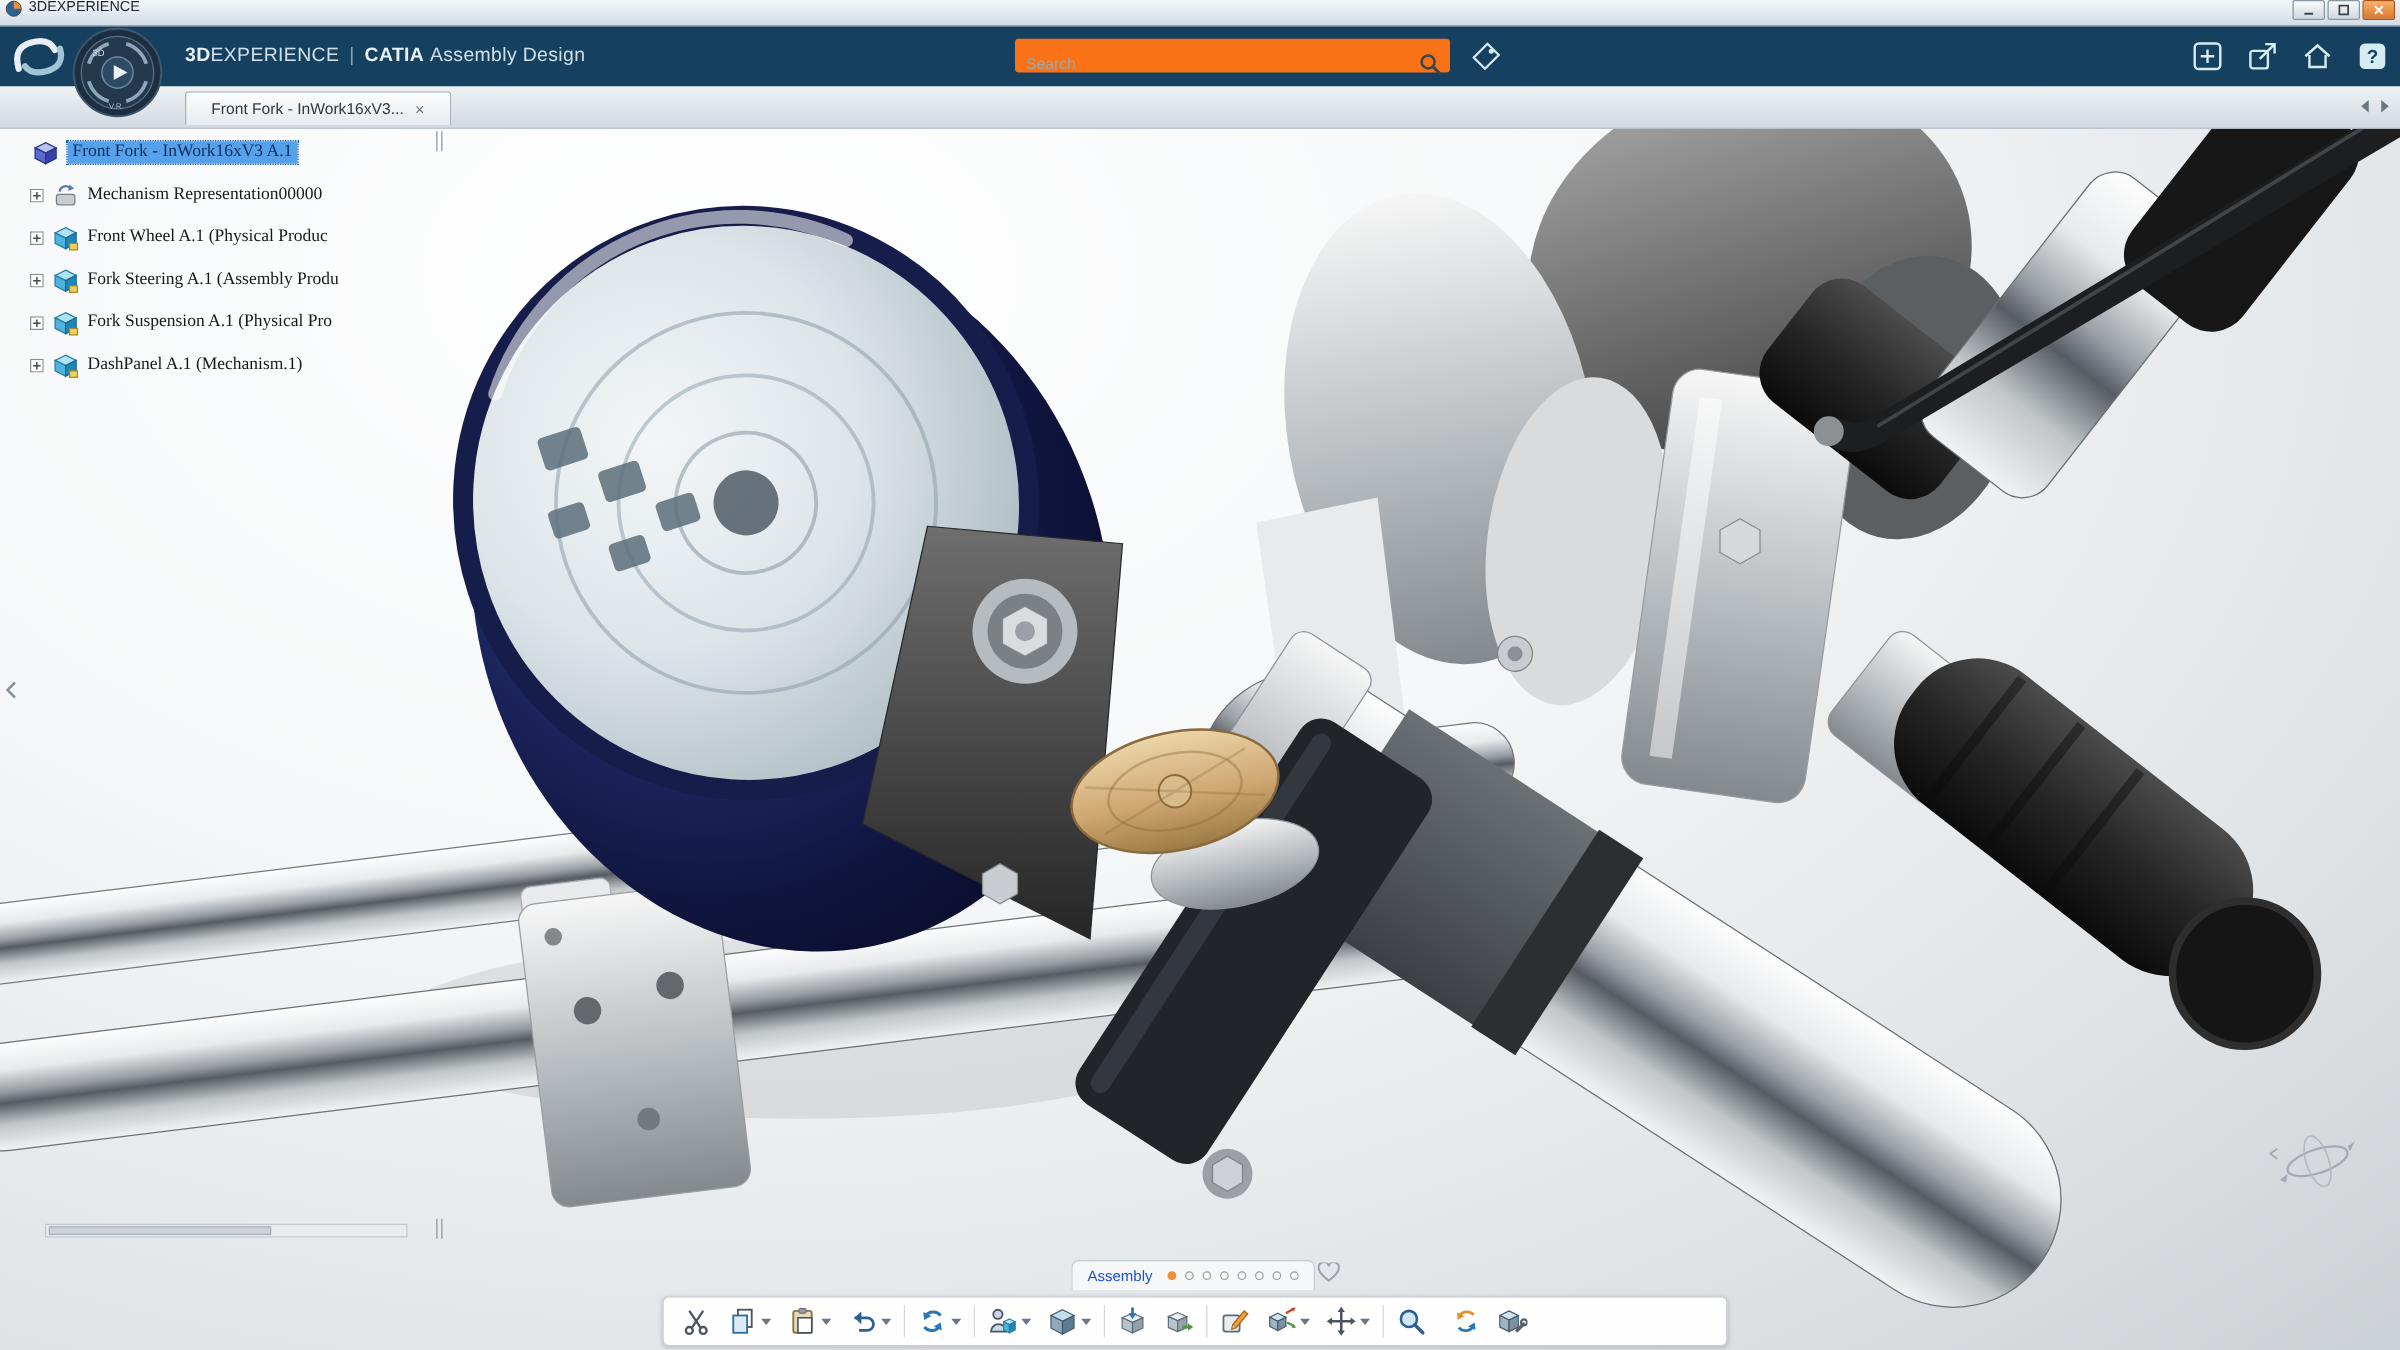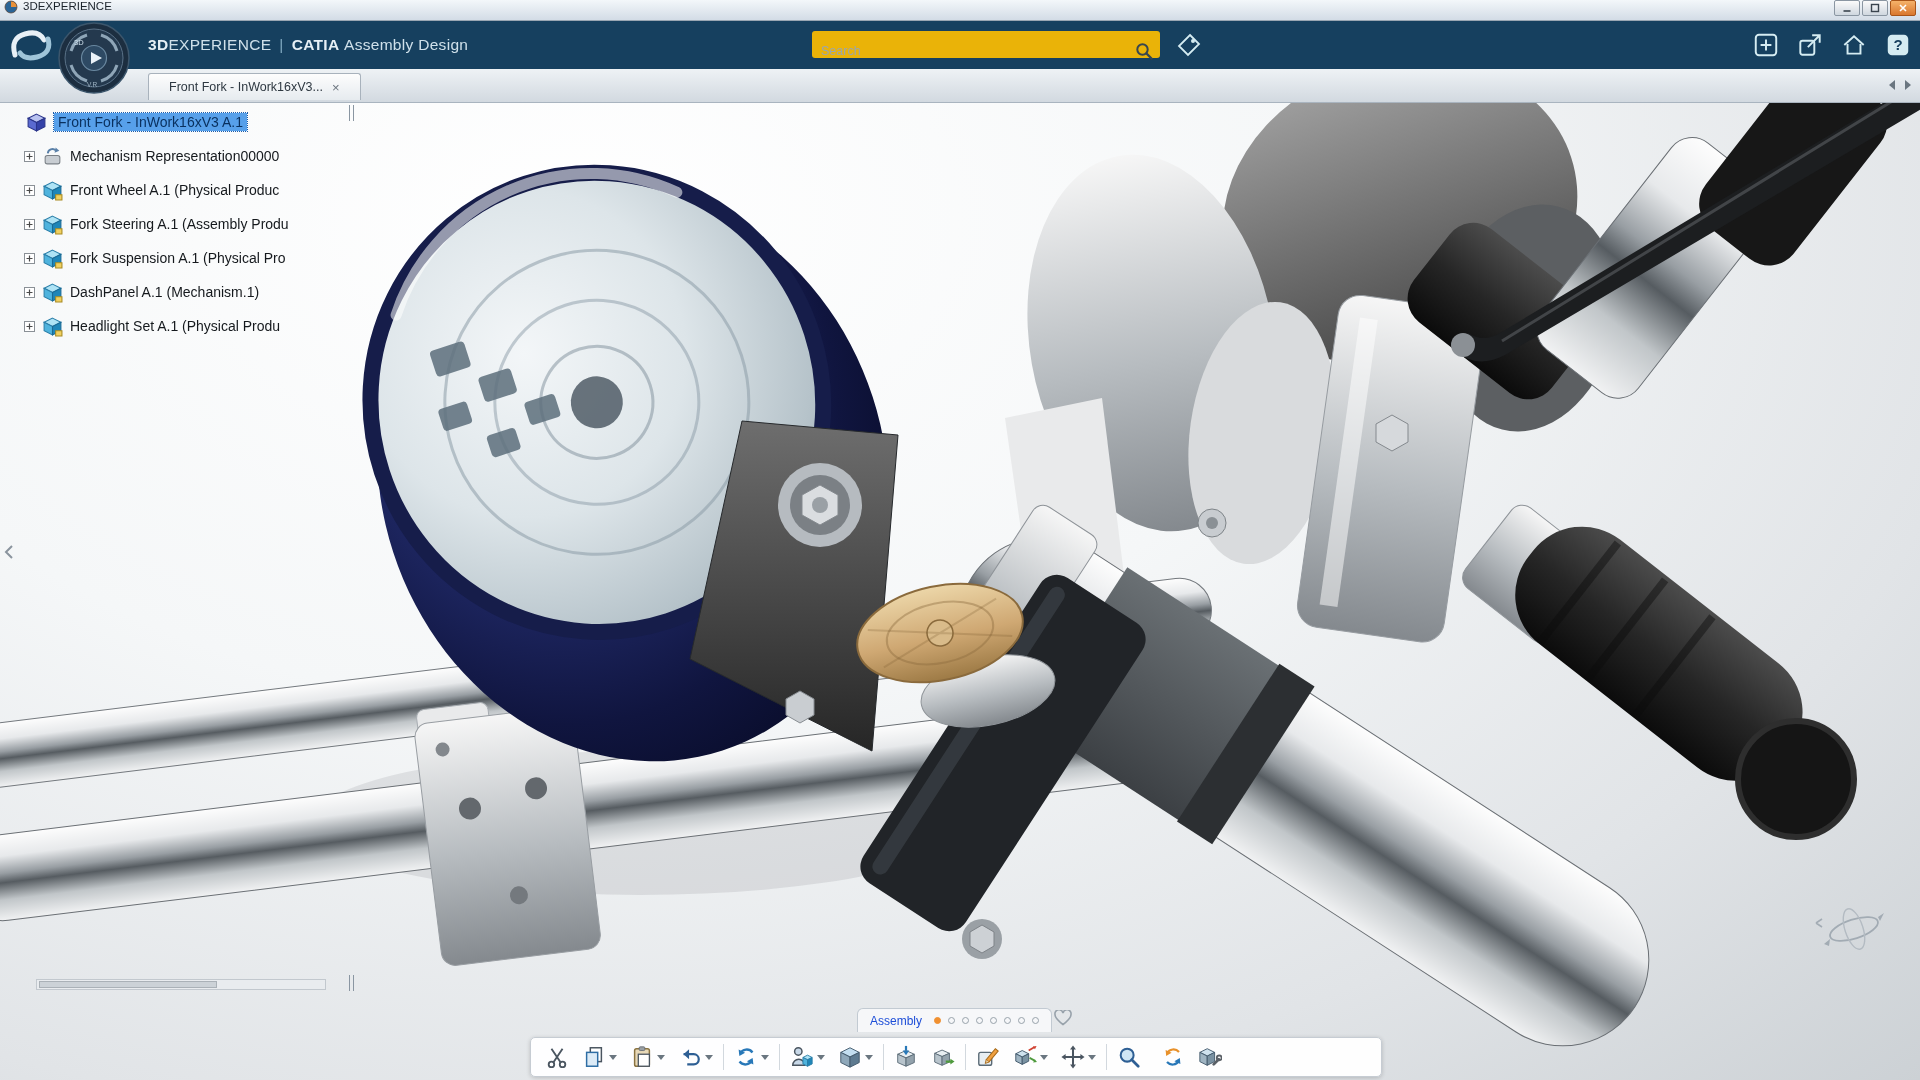--- a/index.html
+++ b/index.html
@@ -19,21 +19,21 @@
 
   
   .header { position:absolute; top:21px; left:0; width:1920px; height:48px; background:#16405f; z-index:20; }
   .logo { position:absolute; left:8px; top:7px; }
   .brand { position:absolute; left:148px; top:0; height:48px; display:flex; align-items:center;
     color:#e6f0f6; font-size:15.5px; letter-spacing:.3px; white-space:pre; }
   .brand b { font-weight:bold; }
   .brand .div { color:#7fa8c0; padding:0 8px; }
   .brand .rest { color:#cfe0ea; }
   .search-wrap { position:absolute; left:812px; top:10px; width:348px; height:27px;
-    background:#eab308; border-radius:3px; display:flex; align-items:center; padding:12px 6px 0 9px; }
+    background:#f97316; border-radius:3px; display:flex; align-items:center; padding:12px 6px 0 9px; }
   .search-wrap input { flex:1; border:none; outline:none; font-size:12.5px; color:#333;
     font-family:"Liberation Sans", sans-serif; background:transparent; }
   .search-wrap input::placeholder { color:#9aa6b0; }
   .tag-btn { position:absolute; left:1176px; top:11px; width:26px; height:26px; cursor:pointer; background:none; border:none; }
   .hdr-icons { position:absolute; right:8px; top:10px; display:flex; gap:16px; }
   .hbtn { width:28px; height:28px; background:none; border:none; cursor:pointer; }
 
   
   .compass { position:absolute; left:57px; top:21px; width:74px; height:74px; z-index:60; cursor:pointer; }
 
@@ -47,21 +47,21 @@
   .tab-nav { position:absolute; right:6px; top:9px; display:flex; gap:4px; }
   .tab-nav svg { cursor:pointer; }
 
   
   .viewport { position:absolute; top:103px; left:0; width:1920px; height:977px;
     background:radial-gradient(ellipse at 30% 12%, #ffffff 0%, #f5f7f8 40%, #e1e4e7 75%, #ccd1d5 100%); }
   .scene { position:absolute; top:0; left:0; }
 
   
   .tree { position:absolute; left:0; top:2px; width:352px; overflow:hidden; z-index:5; }
-  .tree-row { height:34px; display:flex; align-items:center; white-space:nowrap; cursor:pointer; }
+  .tree-row { height:34px; display:flex; align-items:center; white-space:nowrap; cursor:pointer;font-family:Liberation Serif, serif; }
   .tree-row .indent-root { width:26px; }
   .tree-row .indent-child { width:24px; }
   .expander { width:11px; height:11px; margin-right:7px; flex:none; cursor:pointer; }
   .t-icon { width:21px; height:21px; margin-right:7px; flex:none; }
   .t-label { font-size:14px; color:#15191d; }
   .tree-row.selected .t-label { background:#57a0ea; color:#09305e; padding:1px 4px; outline:1px dotted #1c5ca8; }
 
   .grip { position:absolute; left:349px; width:5px; height:16px; z-index:6; cursor:col-resize;
     border-left:1px solid #8a96a2; border-right:1px solid #8a96a2; }
   .tree-scroll { position:absolute; left:36px; top:876px; width:290px; height:11px;
@@ -447,34 +447,20 @@
         </svg>
         <svg class="t-icon" viewBox="0 0 20 20">
           <polygon points="10,2 18,6 10,10 2,6" fill="#aee3f5" stroke="#2a7ea8"></polygon>
           <polygon points="2,6 10,10 10,18 2,14" fill="#4fb3dd" stroke="#2a7ea8"></polygon>
           <polygon points="18,6 10,10 10,18 18,14" fill="#1f86b8" stroke="#1a6a94"></polygon>
           <polygon points="13,14 19,14 19,19 13,19" fill="#f0d060" stroke="#a88a20"></polygon>
         </svg>
         <span class="t-label">DashPanel A.1 (Mechanism.1)</span>
       </div>
 
-      <div class="tree-row">
-        <span class="indent-child"></span>
-        <svg class="expander" viewBox="0 0 11 11">
-          <rect x="0.5" y="0.5" width="10" height="10" fill="#fff" stroke="#8a9096"></rect>
-          <path d="M2.5 5.5 H8.5 M5.5 2.5 V8.5" stroke="#4a4a4a" stroke-width="1.2"></path>
-        </svg>
-        <svg class="t-icon" viewBox="0 0 20 20">
-          <polygon points="10,2 18,6 10,10 2,6" fill="#aee3f5" stroke="#2a7ea8"></polygon>
-          <polygon points="2,6 10,10 10,18 2,14" fill="#4fb3dd" stroke="#2a7ea8"></polygon>
-          <polygon points="18,6 10,10 10,18 18,14" fill="#1f86b8" stroke="#1a6a94"></polygon>
-          <polygon points="13,14 19,14 19,19 13,19" fill="#f0d060" stroke="#a88a20"></polygon>
-        </svg>
-        <span class="t-label">Headlight Set A.1 (Physical Produ</span>
-      </div>
 
     </div>
 
     <div class="grip" style="top:2px"></div>
     <div class="grip" style="top:872px"></div>
 
     <div class="tree-scroll">
       <div class="tree-thumb"></div>
     </div>
 

